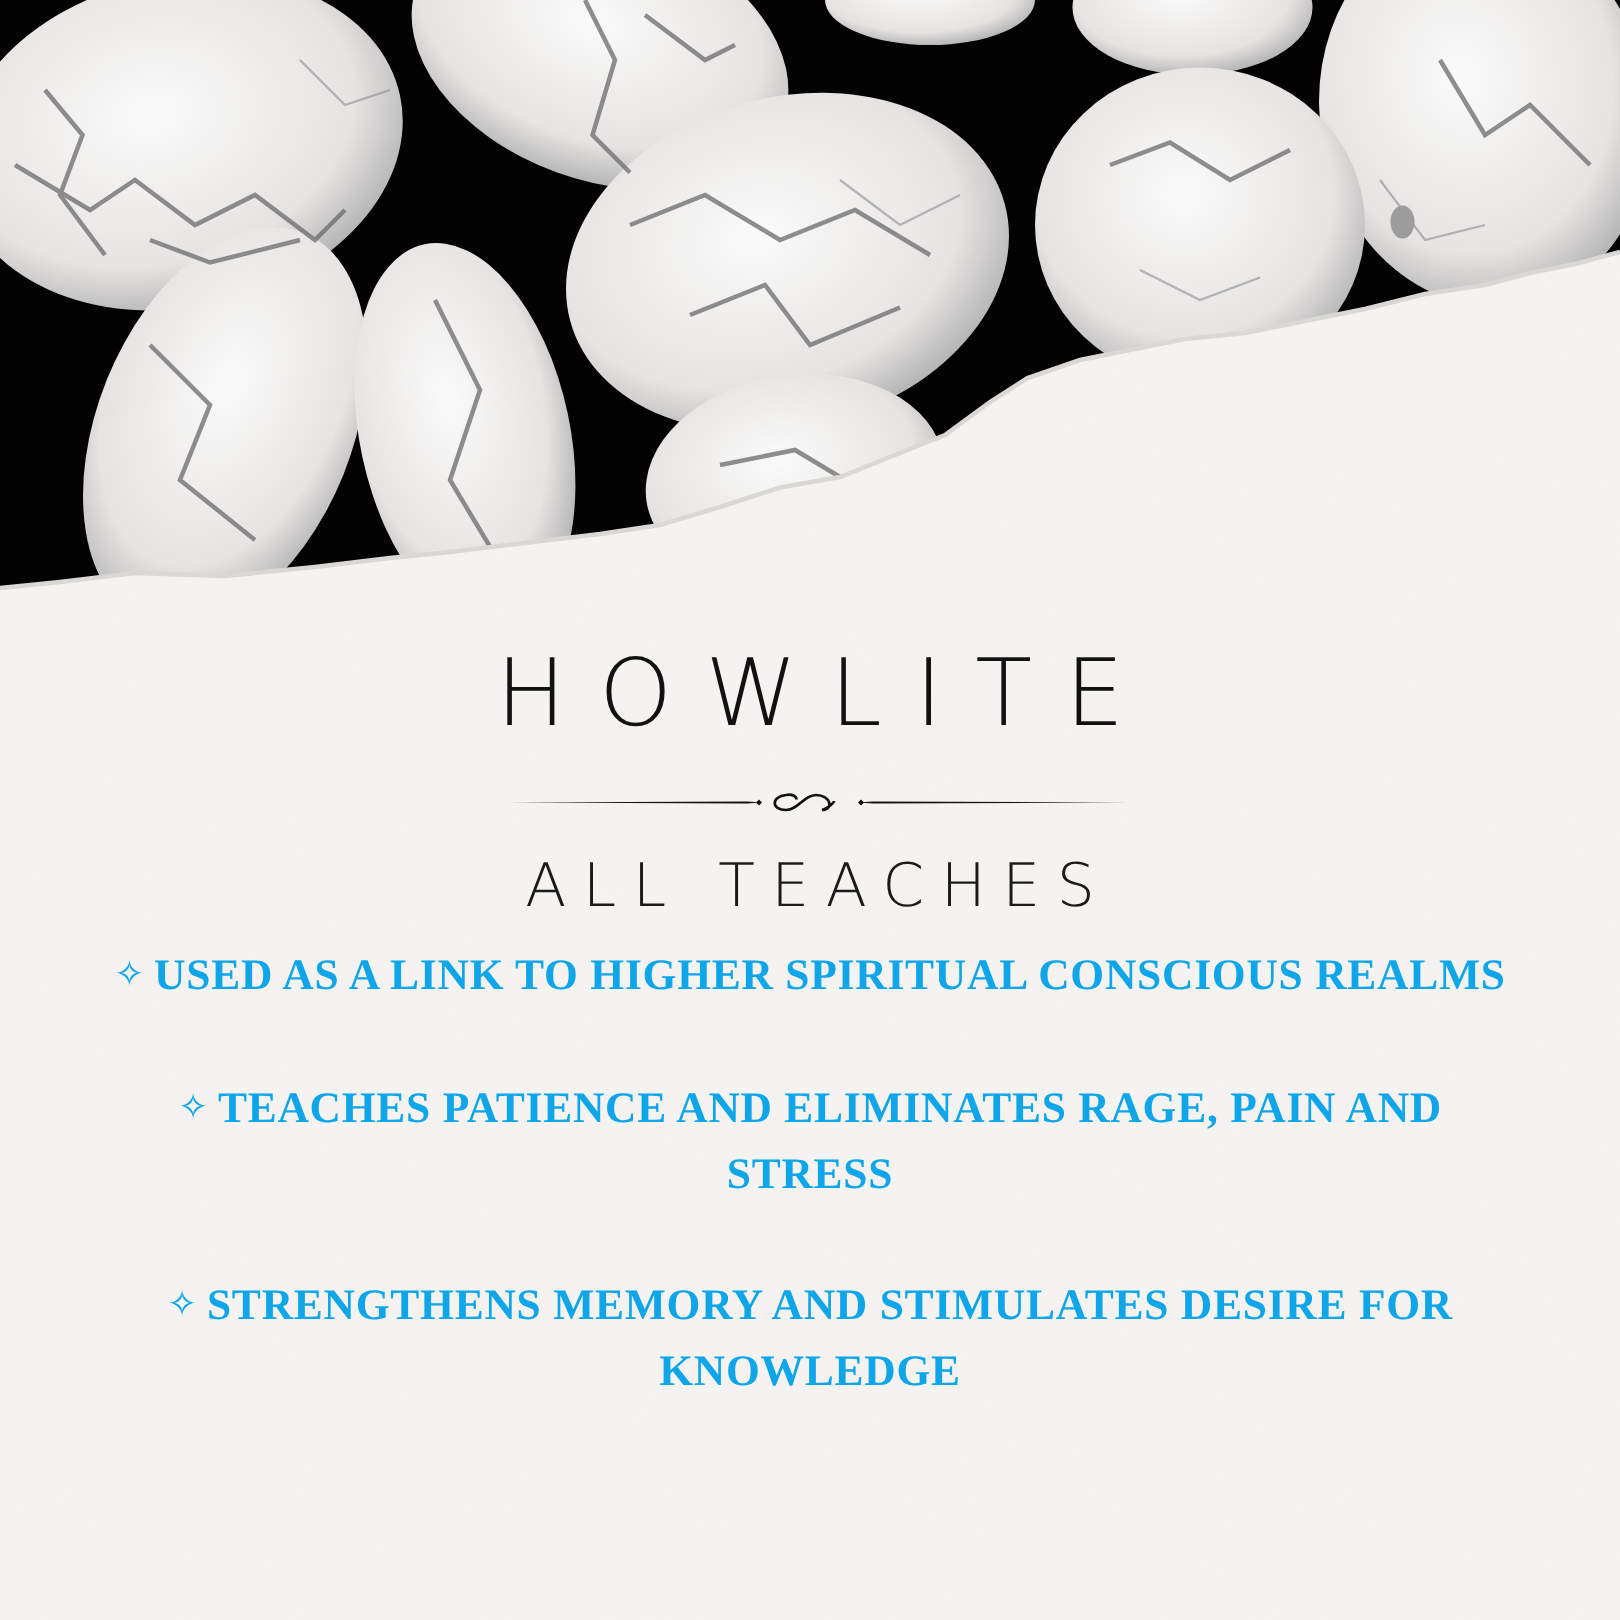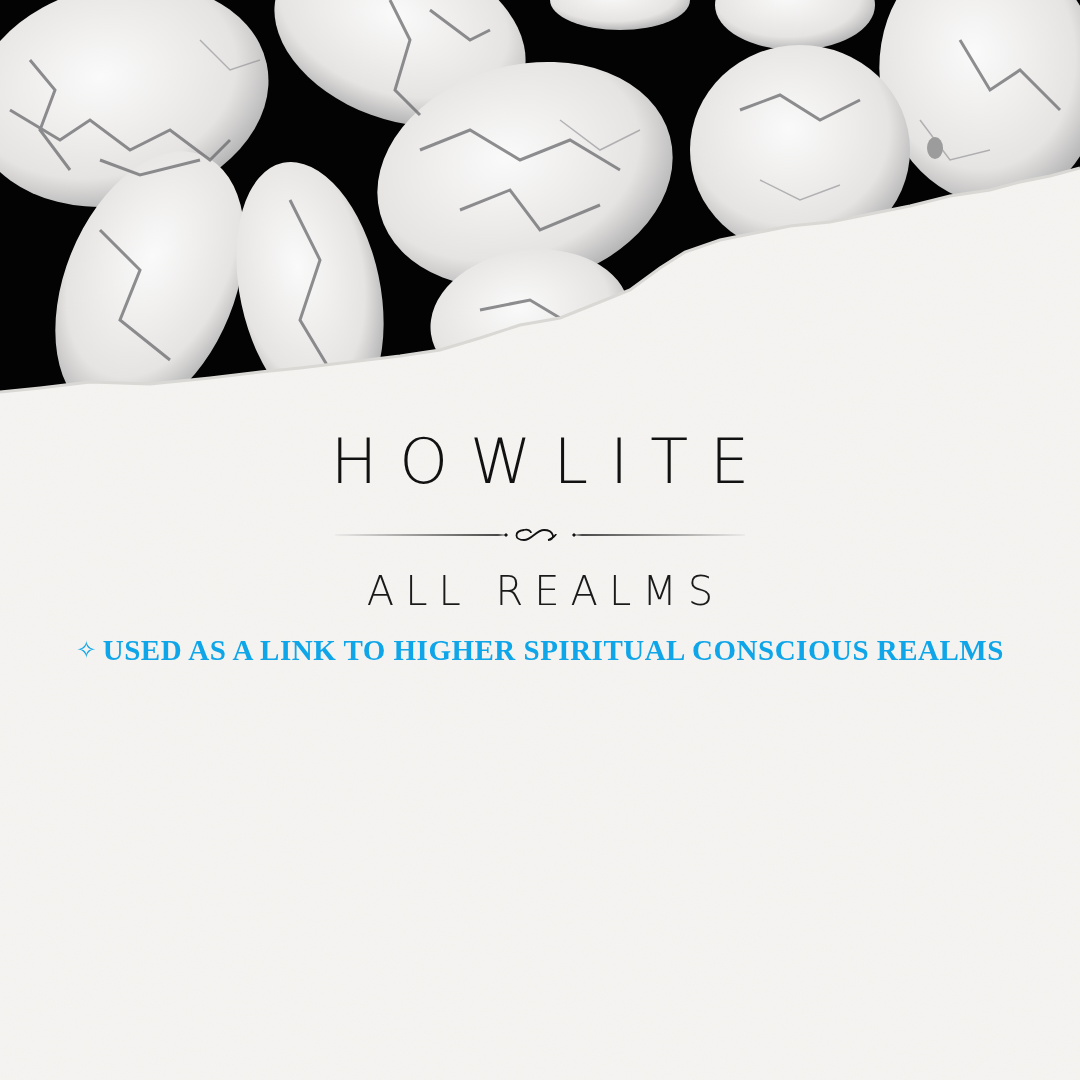--- a/index.html
+++ b/index.html
@@ -102,20 +102,26 @@
   <div class="title">HOWLITE</div>
 
   <svg class="divider" viewBox="0 0 424 20">
     <path d="M0 10 L170 9.3 L180 10 L170 10.7 Z" fill="#111"></path>
     <path d="M424 10 L254 9.3 L244 10 L254 10.7 Z" fill="#111"></path>
     <path d="M176 10 L178 8 L180 10 L178 12 Z" fill="#111"></path>
     <path d="M248 10 L246 8 L244 10 L246 12 Z" fill="#111"></path>
     <path d="M196 5 C186 6 186 15 196 15 C204 15 208 5 216 5 C226 5 228 15 220 15 M196 5 C200 4 203 6 203 8 M220 15 C224 14 228 10 228 9" fill="none" stroke="#111" stroke-width="1.8"></path>
   </svg>
 
-  <div class="subtitle">ALL REALMS</div>
+  <div class="subtitle">ALL TEACHES</div>
 
   <div class="list">
     <div class="item">
       <span class="star">✧</span><span>USED AS A LINK TO HIGHER SPIRITUAL CONSCIOUS REALMS</span>
     </div>
+    <div class="item">
+      <span class="star">✧</span><span>TEACHES PATIENCE AND ELIMINATES RAGE, PAIN AND STRESS</span>
+    </div>
+    <div class="item">
+      <span class="star">✧</span><span>STRENGTHENS MEMORY AND STIMULATES DESIRE FOR KNOWLEDGE</span>
+    </div>
   </div>
 </div>
 
 </body></html>

